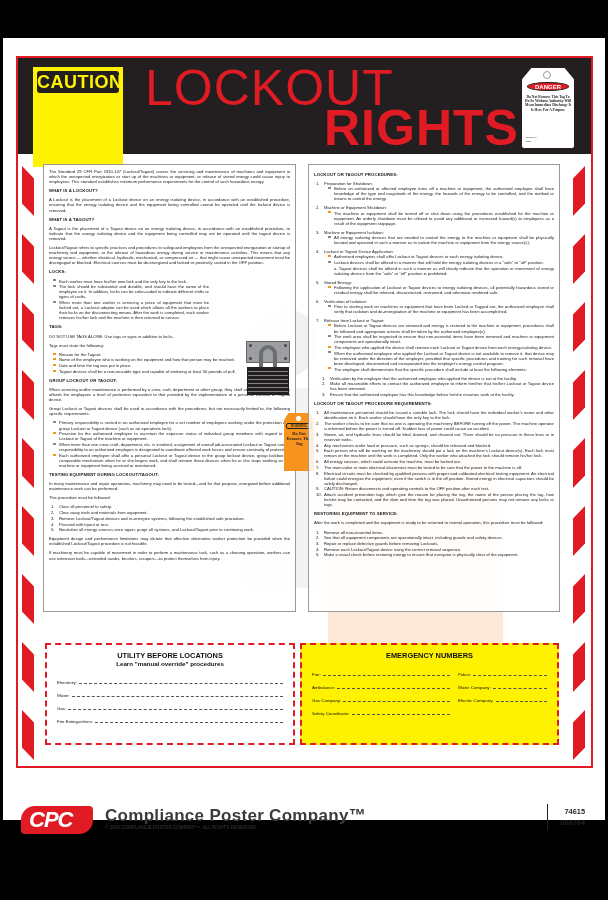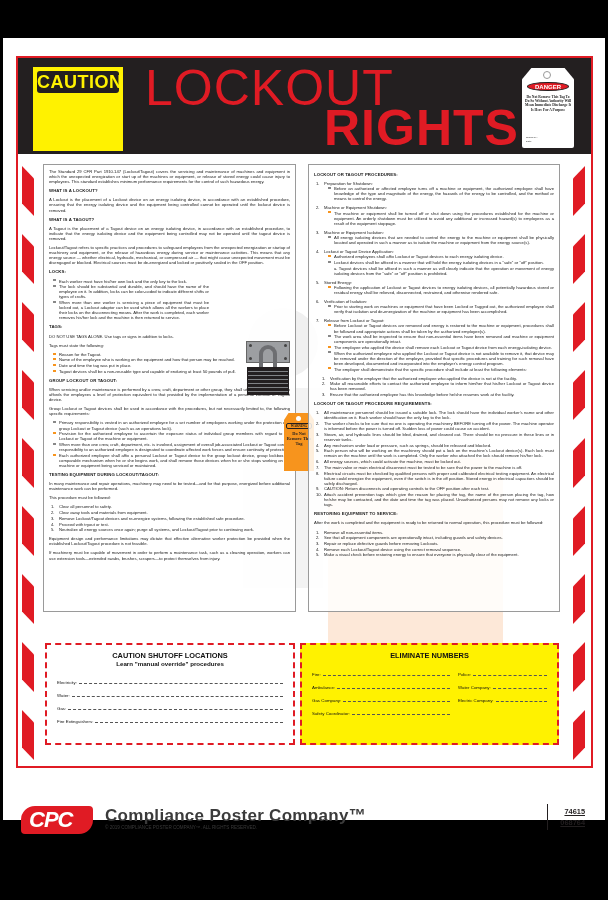--- a/index.html
+++ b/index.html
@@ -4,21 +4,21 @@
 <style>
   * { box-sizing: border-box; margin: 0; padding: 0; }
   html, body { width: 608px; height: 900px; background: #000; overflow: hidden; }
   body { font-family: "Liberation Sans", sans-serif; color: #111; position: relative; }
 
   .sheet { position: absolute; left: 3px; top: 38px; width: 602px; height: 782px; background: #fff; }
   .frame { position: absolute; left: 13px; top: 18px; width: 577px; height: 712px; border: 2px solid #e01b24; background: #fff; overflow: hidden; }
 
   
   .header { position: absolute; left: 0; top: 0; width: 100%; height: 96px; background: #231f20; }
-  .caution { position: absolute; left: 15px; top: 9px; width: 90px; height: 84px; background: #fff200; border: 1px solid #fff200; }
+  .caution { position: absolute; left: 15px; top: 9px; width: 90px; height: 100px; background: #fff200; border: 1px solid #fff200; }
   .caution-top { margin: 3px 3px 0 3px; height: 22px; background: #231f20; border-radius: 3px; color: #fff200; font-weight: bold; font-size: 18px; text-align: center; line-height: 22px; letter-spacing: 0.5px; }
   .caution-sub { color: #231f20; font-weight: bold; font-size: 9.5px; text-align: center; line-height: 10.5px; margin-top: 3px; }
   .title1 { position: absolute; left: 127px; top: 6px; color: #e01b24; font-weight: normal; font-size: 50px; line-height: 48px; letter-spacing: 1px; }
   .title2 { position: absolute; left: 306px; top: 46px; color: #e01b24; font-weight: bold; font-size: 50px; line-height: 48px; letter-spacing: 1px; }
   .danger-tag { position: absolute; left: 504px; top: 10px; width: 52px; height: 80px; background: #fff; border-radius: 2px; clip-path: polygon(18% 0, 82% 0, 100% 14%, 100% 100%, 0 100%, 0 14%); }
   .danger-tag .hole { position: absolute; left: 21px; top: 3px; width: 8px; height: 8px; border: 1.5px solid #999; border-radius: 50%; }
   .danger-tag .dlabel { position: absolute; left: 5px; top: 14px; width: 42px; height: 9px; background: #e01b24; border: 1px solid #231f20; border-radius: 50%/50%; color: #fff; font-size: 6px; font-weight: bold; text-align: center; line-height: 8px; }
   .danger-tag .dtext { position: absolute; left: 2px; top: 27px; width: 48px; font-family: "Liberation Serif", serif; font-size: 3.6px; line-height: 4.2px; text-align: center; font-weight: bold; color: #222; }
   .danger-tag .dsign { position: absolute; left: 4px; top: 68px; width: 44px; font-size: 2.4px; line-height: 3.5px; color: #333; }
 
@@ -248,42 +248,42 @@
       <ol id="restoring-list">
           <li><span class="n">1.</span><span>Remove all non-essential items.</span></li>
           <li><span class="n">2.</span><span>See that all equipment components are operationally intact, including guards and safety devices.</span></li>
           <li><span class="n">3.</span><span>Repair or replace defective guards before removing Lockouts.</span></li>
           <li><span class="n">4.</span><span>Remove each Lockout/Tagout device using the correct removal sequence.</span></li>
           <li><span class="n">5.</span><span>Make a visual check before restoring energy to ensure that everyone is physically clear of the equipment.</span></li>
         </ol>
     </div>
 
     <div class="utility">
-      <div class="box-title">CAUTION SHUTOFF LOCATIONS</div>
+      <div class="box-title">UTILITY BEFORE LOCATIONS</div>
       <div class="box-sub">Learn "manual override" procedures</div>
       <div class="field-row">
           <span class="lbl">Electricity:</span>
           <span class="line"></span>
         </div>
       <div class="field-row">
           <span class="lbl">Water:</span>
           <span class="line"></span>
         </div>
       <div class="field-row">
           <span class="lbl">Gas:</span>
           <span class="line"></span>
         </div>
       <div class="field-row">
           <span class="lbl">Fire Extinguishers:</span>
           <span class="line"></span>
         </div>
     </div>
 
     <div class="emergency">
-      <div class="box-title">ELIMINATE NUMBERS</div>
+      <div class="box-title">EMERGENCY NUMBERS</div>
       <div class="em-grid">
         <div class="field-row">
             <span class="lbl">Fire:</span>
             <span class="line"></span>
           </div>
         <div class="field-row">
             <span class="lbl">Police:</span>
             <span class="line"></span>
           </div>
         <div class="field-row">
@@ -310,17 +310,17 @@
     </div>
 
   </div>
 
   <div class="cpc-logo" style="top:768px;">
     <span class="cpc-text">CPC</span>
   </div>
   <div class="cpc-name" style="top:768px;">Compliance Poster Company™</div>
   <div class="cpc-copy" style="top:787px;">© 2019 COMPLIANCE POSTER COMPANY™.  ALL RIGHTS RESERVED.</div>
   <div class="divider" style="top:766px;"></div>
-  <div class="codes" style="top:768px;text-decoration:underline;">
+  <div class="codes" style="top:768px;">
     <div>74615</div>
     <div>068764</div>
   </div>
 </div>
 
 </body></html>

